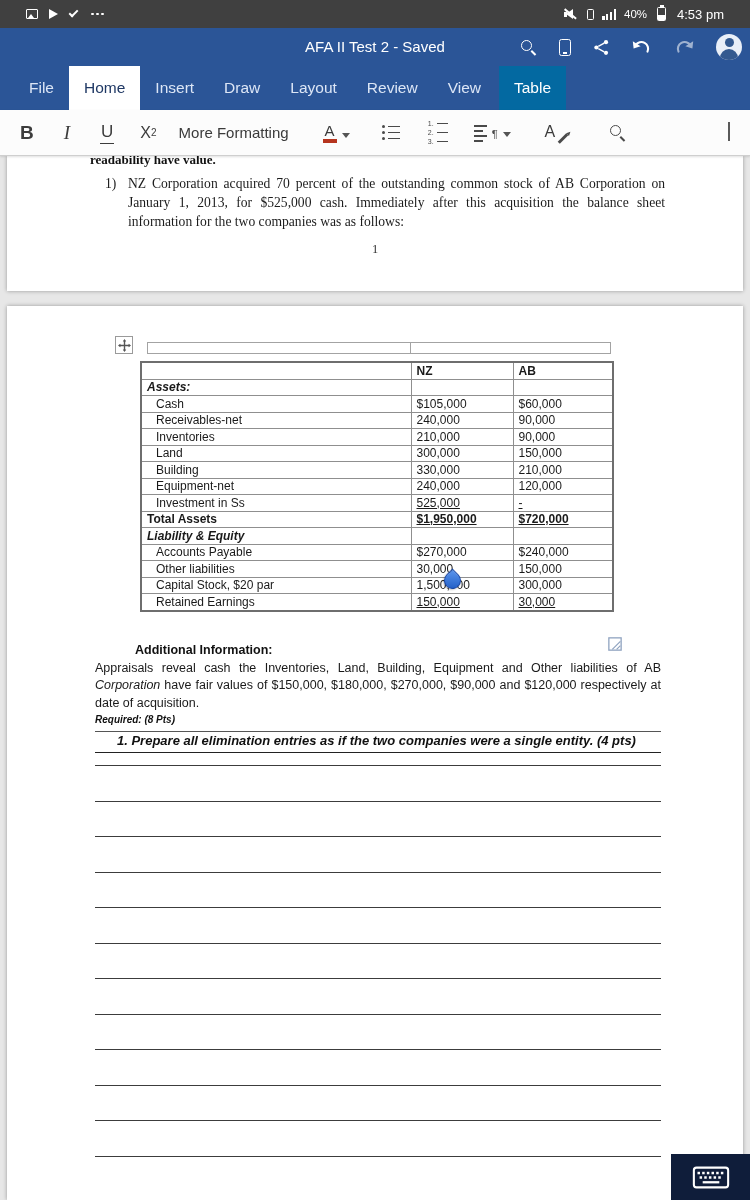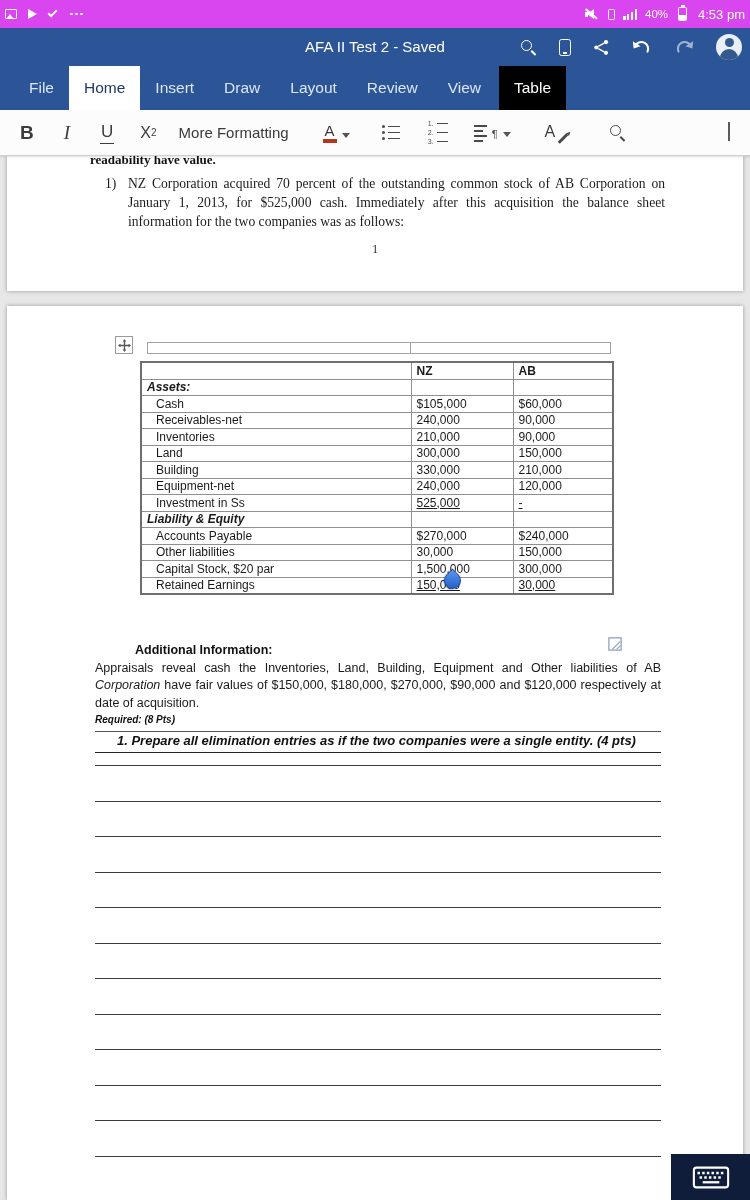--- a/index.html
+++ b/index.html
@@ -1,21 +1,21 @@
 <!DOCTYPE html>
 <html><head>
 <meta charset="utf-8">
 <style>
   * { box-sizing: border-box; margin:0; padding:0; }
   html,body { width:750px; height:1200px; }
   body { font-family:"Liberation Sans", sans-serif; background:#e8e8e8; position:relative; overflow:hidden; }
 
   
-  .status-bar { position:absolute; top:0; left:0; width:750px; height:28px; background:#d946ef;
-    display:flex; align-items:center; justify-content:space-between; padding:0 5px; color:#fff; z-index:10; }
+  .status-bar { position:absolute; top:0; left:0; width:750px; height:28px; background:#404040;
+    display:flex; align-items:center; justify-content:space-between; padding:0 26px; color:#fff; z-index:10; }
   .sb-left { display:flex; align-items:center; gap:11px; }
   .sb-right { display:flex; align-items:center; gap:8px; }
   .ic-photo { width:12px; height:10px; border:1.5px solid #fff; border-radius:1px; position:relative; }
   .ic-photo::after { content:""; position:absolute; left:1px; bottom:0; border-left:3px solid transparent; border-right:3px solid transparent; border-bottom:4px solid #fff; }
   .ic-send { width:0; height:0; border-top:5px solid transparent; border-bottom:5px solid transparent; border-left:9px solid #fff; }
   .ic-check { width:9px; height:5px; border-left:2px solid #fff; border-bottom:2px solid #fff; transform:rotate(-45deg); margin-top:-3px; }
   .ic-dots { display:flex; gap:2.5px; margin-left:2px; }
   .ic-dots i { width:2.6px; height:2.6px; border-radius:50%; background:#fff; }
   .ic-mute { position:relative; width:15px; height:12px; }
   .ic-mute::before { content:""; position:absolute; left:0; top:3.5px; width:3px; height:5px; background:#fff; }
@@ -44,21 +44,21 @@
   .undo-dim { opacity:.55; transform:scaleX(-1); }
   .avatar { width:26px; height:26px; border-radius:50%; background:#e9eff8; position:relative; overflow:hidden; }
   .avatar .head { position:absolute; left:8.5px; top:4px; width:9px; height:9px; border-radius:50%; background:#33598f; }
   .avatar .trunk { position:absolute; left:4px; top:15px; width:18px; height:11px; border-radius:9px 9px 0 0; background:#33598f; }
 
   
   .tab-bar { position:absolute; top:66px; left:0; width:750px; height:44px; background:#2b5597;
     display:flex; align-items:stretch; padding-left:14px; z-index:8; }
   .tab { padding:0 15px; line-height:44px; font-size:15.5px; color:#dce6f6; white-space:nowrap; }
   .tab.active { background:#fff; color:#1f3864; }
-  .tab.ctx { background:#000000; color:#fff; margin-left:3px; }
+  .tab.ctx { background:#0369a1; color:#fff; margin-left:3px; }
 
   
   .format-bar { position:absolute; top:110px; left:0; width:750px; height:46px; background:#fcfcfc;
     border-bottom:1px solid #cfcfcf; display:flex; align-items:center; color:#3c3c3c; z-index:8;
     box-shadow:0 1px 2px rgba(0,0,0,.12); }
   .fb-btn { display:flex; align-items:center; }
   .fb-bold { margin-left:20px; font-weight:bold; font-size:19px; }
   .fb-italic { margin-left:30px; font-family:"Liberation Serif", serif; font-style:italic; font-size:19px; }
   .fb-under { margin-left:30px; font-size:17px; border-bottom:1.6px solid #3c3c3c; padding:0 1px 1px; }
   .fb-sub { margin-left:26px; font-size:16px; }
@@ -345,20 +345,25 @@
           <tr class="detail">
             <td class="cell-label"><span class="txt">Equipment-net</span></td>
             <td class="cell-val"><span class="txt">240,000</span></td>
             <td class="cell-val"><span class="txt">120,000</span></td>
           </tr>
           <tr class="detailu">
             <td class="cell-label"><span class="txt">Investment in Ss</span></td>
             <td class="cell-val"><span class="txt">525,000</span></td>
             <td class="cell-val"><span class="txt">-</span></td>
           </tr>
+          <tr class="total">
+            <td class="cell-label"><span class="txt">Total Assets</span></td>
+            <td class="cell-val"><span class="txt">$1,950,000</span></td>
+            <td class="cell-val"><span class="txt">$720,000</span></td>
+          </tr>
           <tr class="section">
             <td class="cell-label"><span class="txt">Liability &amp; Equity</span></td>
             <td class="cell-val"><span class="txt"></span></td>
             <td class="cell-val"><span class="txt"></span></td>
           </tr>
           <tr class="detail">
             <td class="cell-label"><span class="txt">Accounts Payable</span></td>
             <td class="cell-val"><span class="txt">$270,000</span></td>
             <td class="cell-val"><span class="txt">$240,000</span></td>
           </tr>

